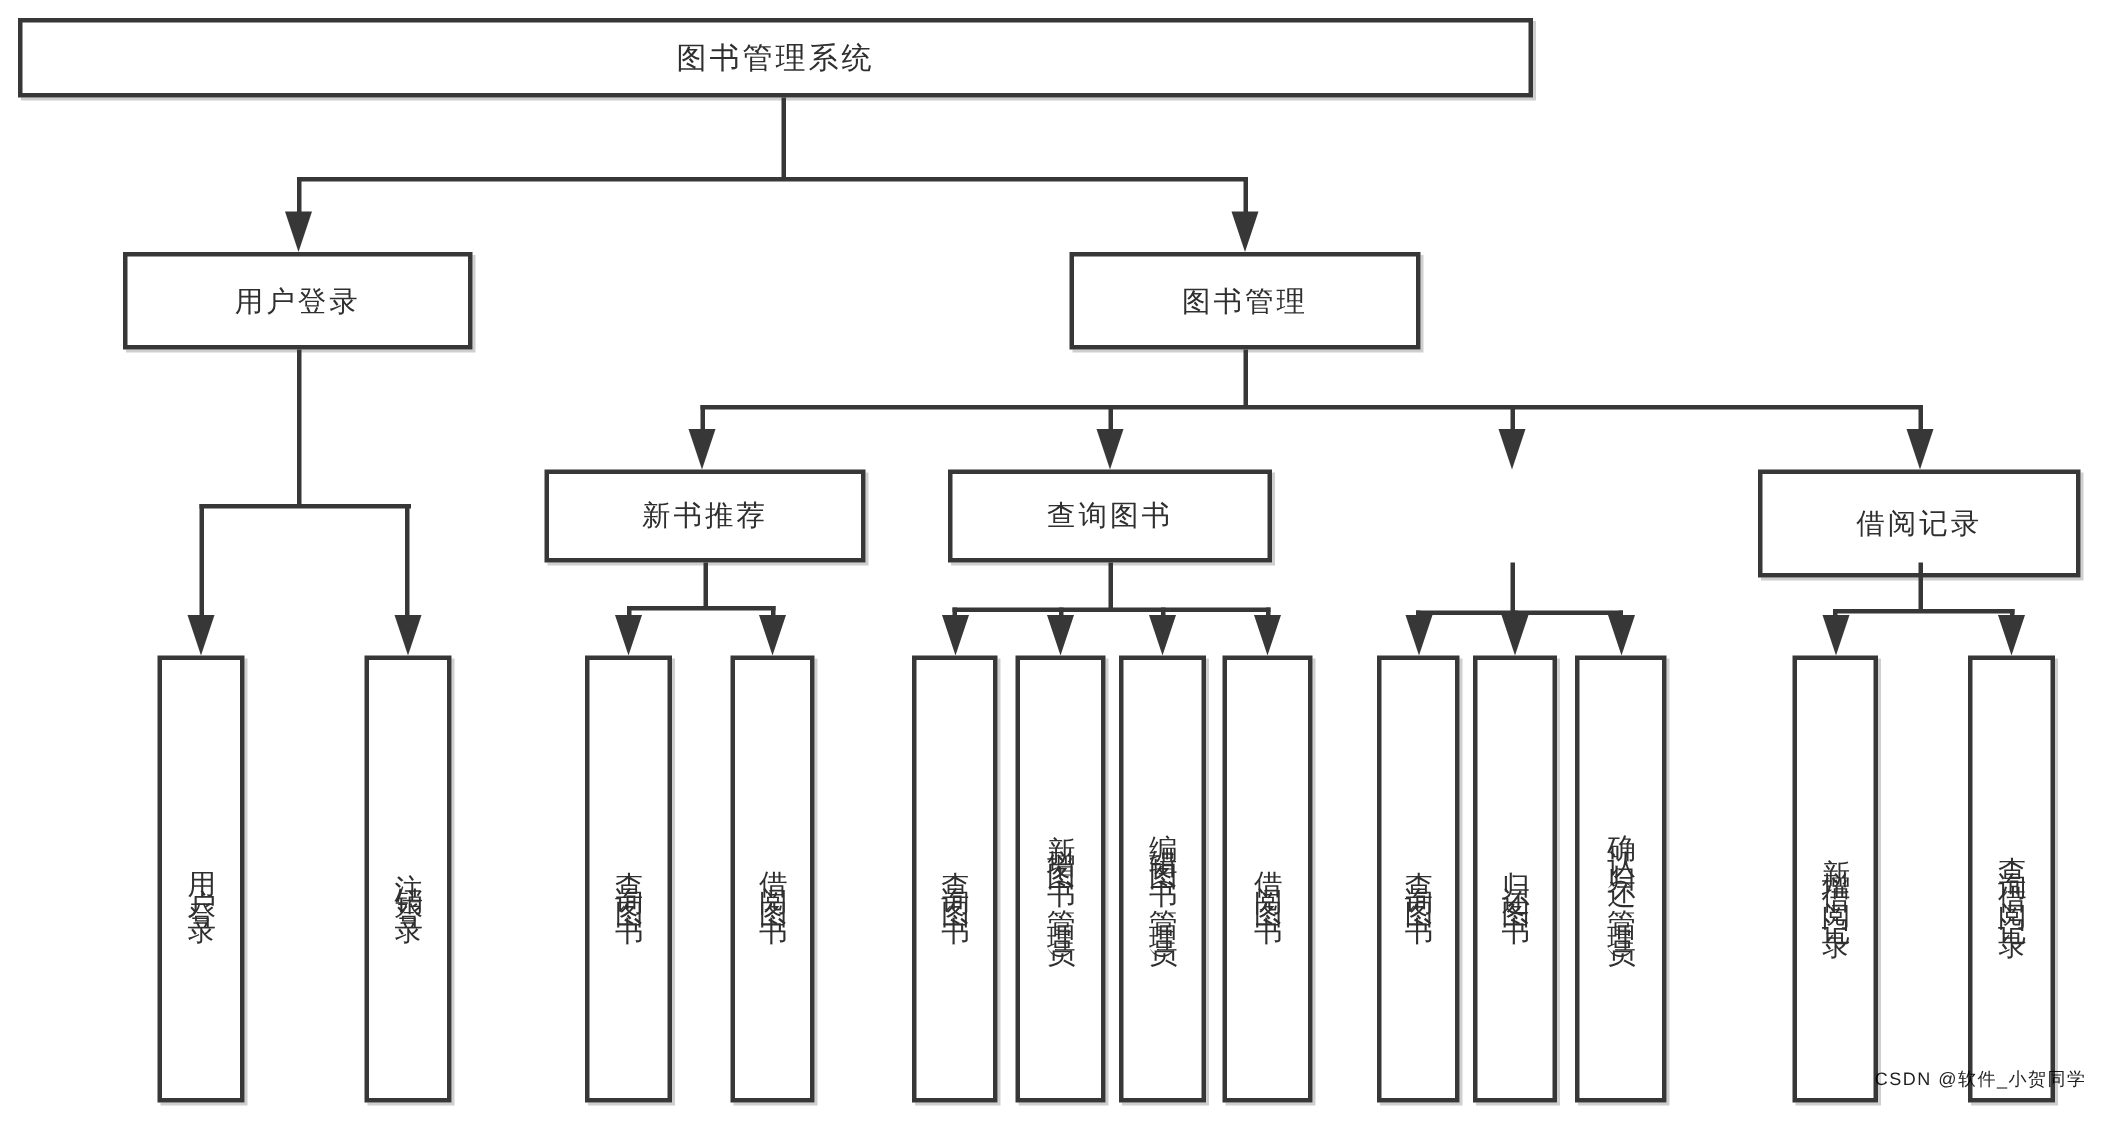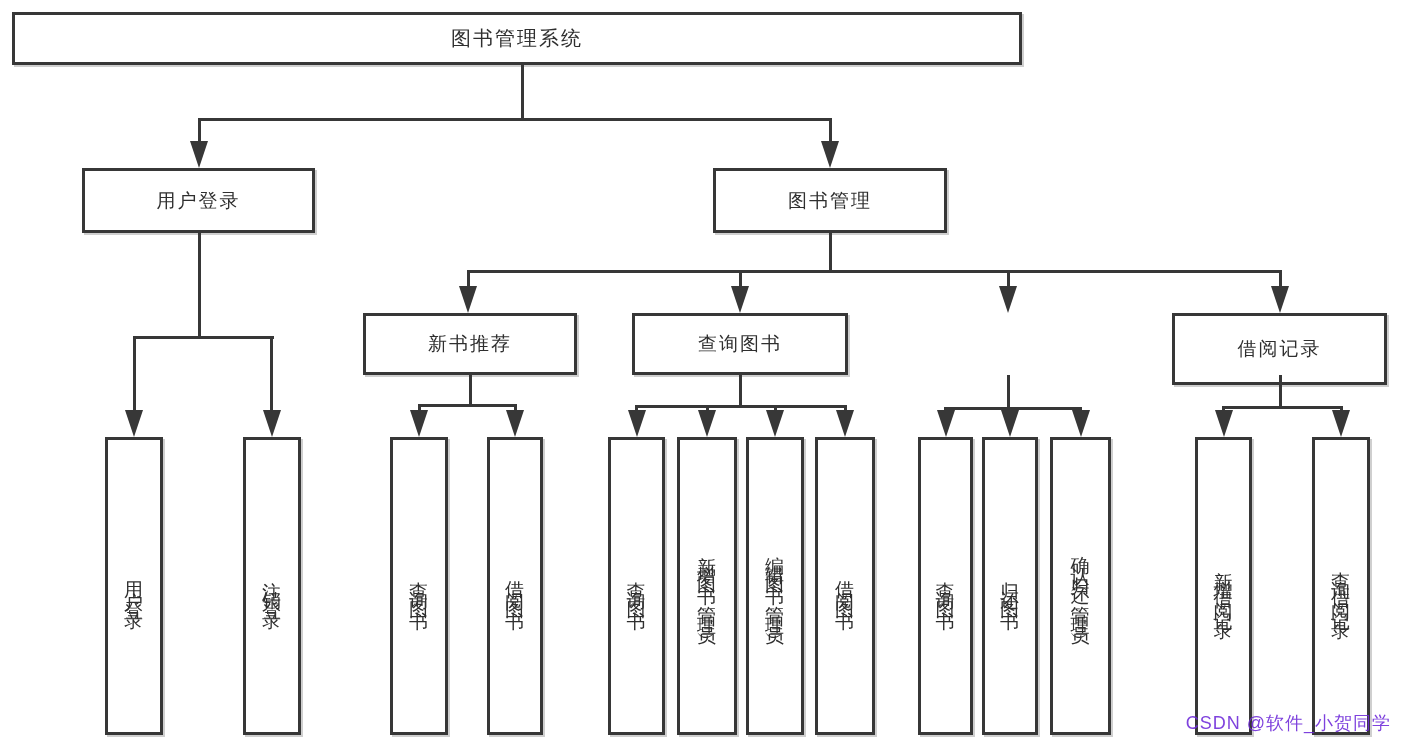--- a/index.html
+++ b/index.html
@@ -22,21 +22,21 @@
   .vline,.hline{position:absolute;background:#373737;}
   .vline{width:3px;}
   .hline{height:3px;}
   .arrow{
     position:absolute;width:0;height:0;
     border-left:9px solid transparent;border-right:9px solid transparent;
     border-top:27px solid #373737;
   }
   .watermark{
     position:absolute;right:14px;top:711px;z-index:9;
-    font-size:18px;color:#6d28d9;opacity:.88;letter-spacing:1px;white-space:nowrap;
+    font-size:12px;color:#000000;opacity:.88;letter-spacing:1px;white-space:nowrap;
   }
 </style>
 </head>
 <body>
 
 <div id="stage">
 
   <div class="box root" style="left:12px;top:12px;width:1010px;height:53px;">
     <span class="hlabel">图书管理系统</span>
   </div>

